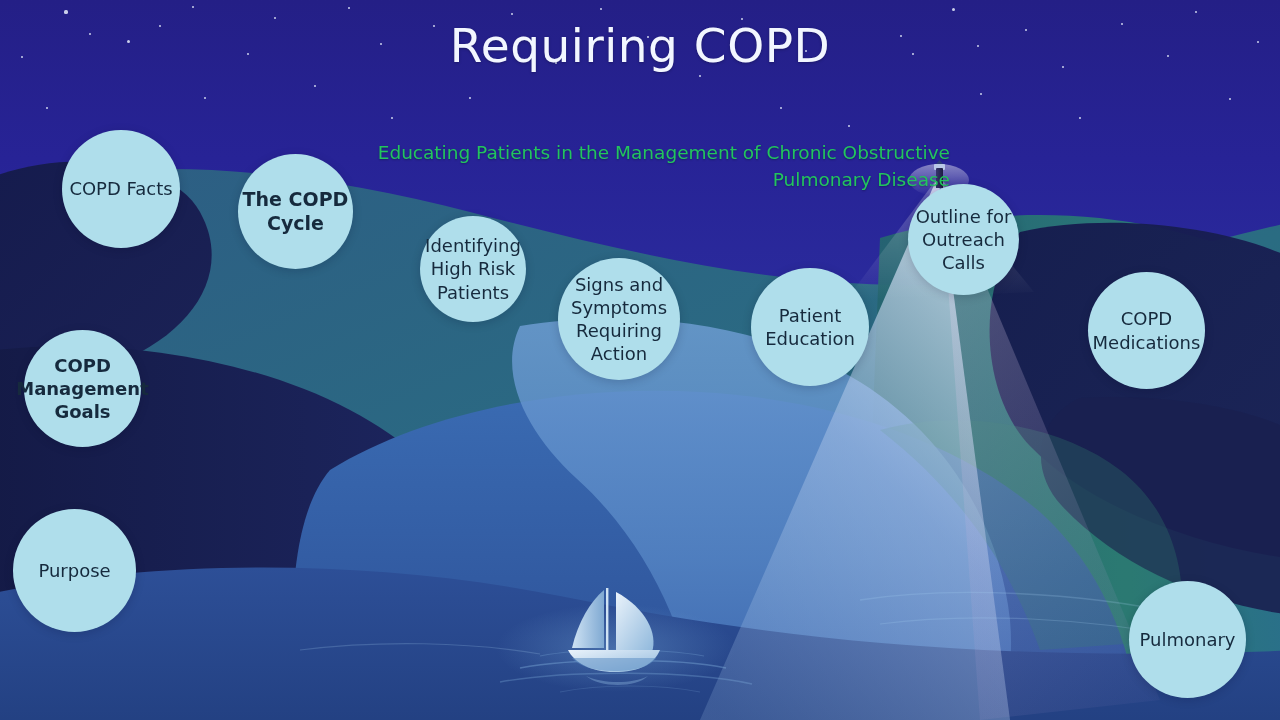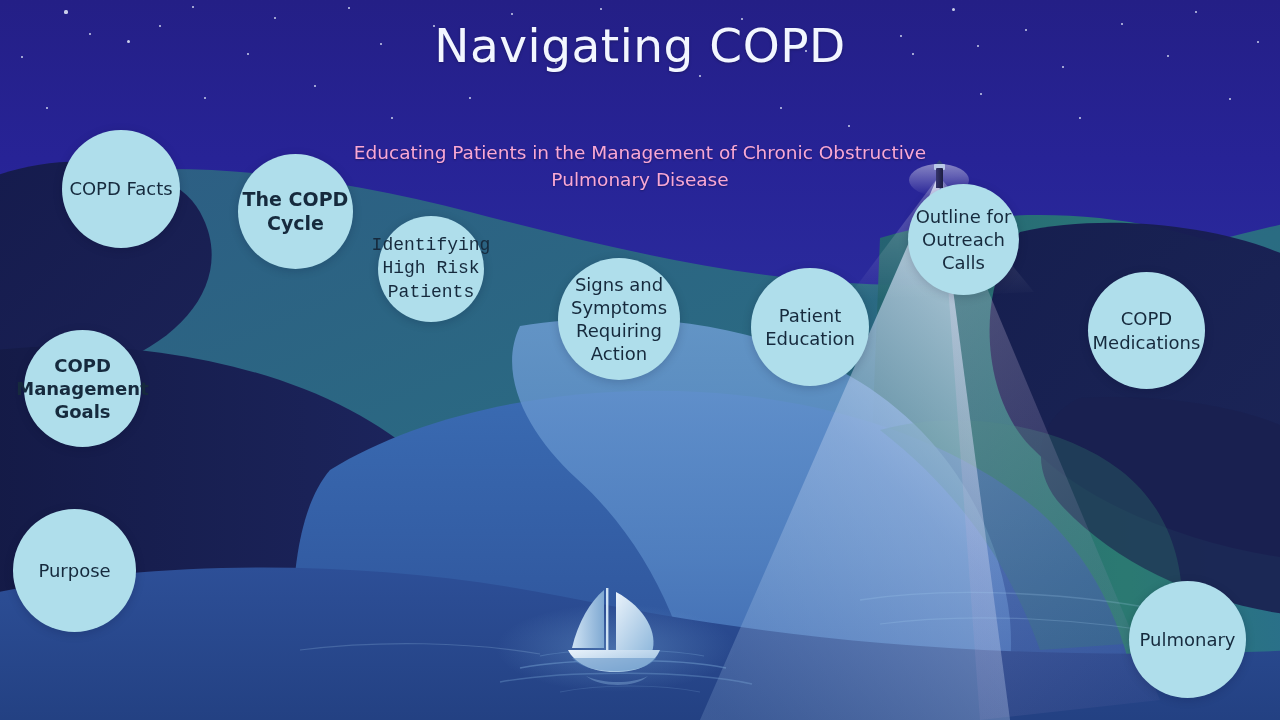--- a/index.html
+++ b/index.html
@@ -85,22 +85,22 @@
     letter-spacing: .5px;
     font-weight: 400;
     text-shadow: 0 1px 3px rgba(0,0,0,.25);
   }
   .slide-subtitle {
     position: absolute;
     left: 50%;
     transform: translateX(-50%);
     top: 140px;
     width: 620px;
-    text-align: center;
-    color: #f9a8d4;
+    text-align: right;
+    color: #22c55e;
     font-size: 18.5px;
     line-height: 1.45;
     font-weight: 400;
     text-shadow: 0 1px 2px rgba(0,0,0,.3);
   }
 
   
   .bubble {
     position: absolute;
     border-radius: 50%;
@@ -303,32 +303,32 @@
       </g>
     </svg>
   </div>
 
   <div class="lighthouse">
     <div class="lh-top"></div>
     <div class="lh-lamp"></div>
     <div class="lh-tower"></div>
   </div>
 
-  <div class="slide-title">Navigating COPD</div>
+  <div class="slide-title">Requiring COPD</div>
 
   <div class="slide-subtitle">Educating Patients in the Management of Chronic Obstructive Pulmonary Disease</div>
 
   <div id="bubble-layer">
       <div class="bubble" style="left: 62px; top: 130px; width: 118px; height: 118px;">
         <span>COPD Facts</span>
       </div>
       <div class="bubble b-strong" style="left: 231px; top: 154px; width: 115px; height: 115px;">
         <span>The COPD Cycle</span>
       </div>
-      <div class="bubble" style="left: 378px; top: 216px; width: 106px; height: 106px; font-family: Liberation Mono, monospace;">
+      <div class="bubble" style="left: 420px; top: 216px; width: 106px; height: 106px;">
         <span>Identifying High Risk Patients</span>
       </div>
       <div class="bubble" style="left: 558px; top: 258px; width: 122px; height: 122px;">
         <span>Signs and Symptoms Requiring Action</span>
       </div>
       <div class="bubble" style="left: 751px; top: 268px; width: 118px; height: 118px;">
         <span>Patient Education</span>
       </div>
       <div class="bubble" style="left: 908px; top: 184px; width: 111px; height: 111px;">
         <span>Outline for Outreach Calls</span>

